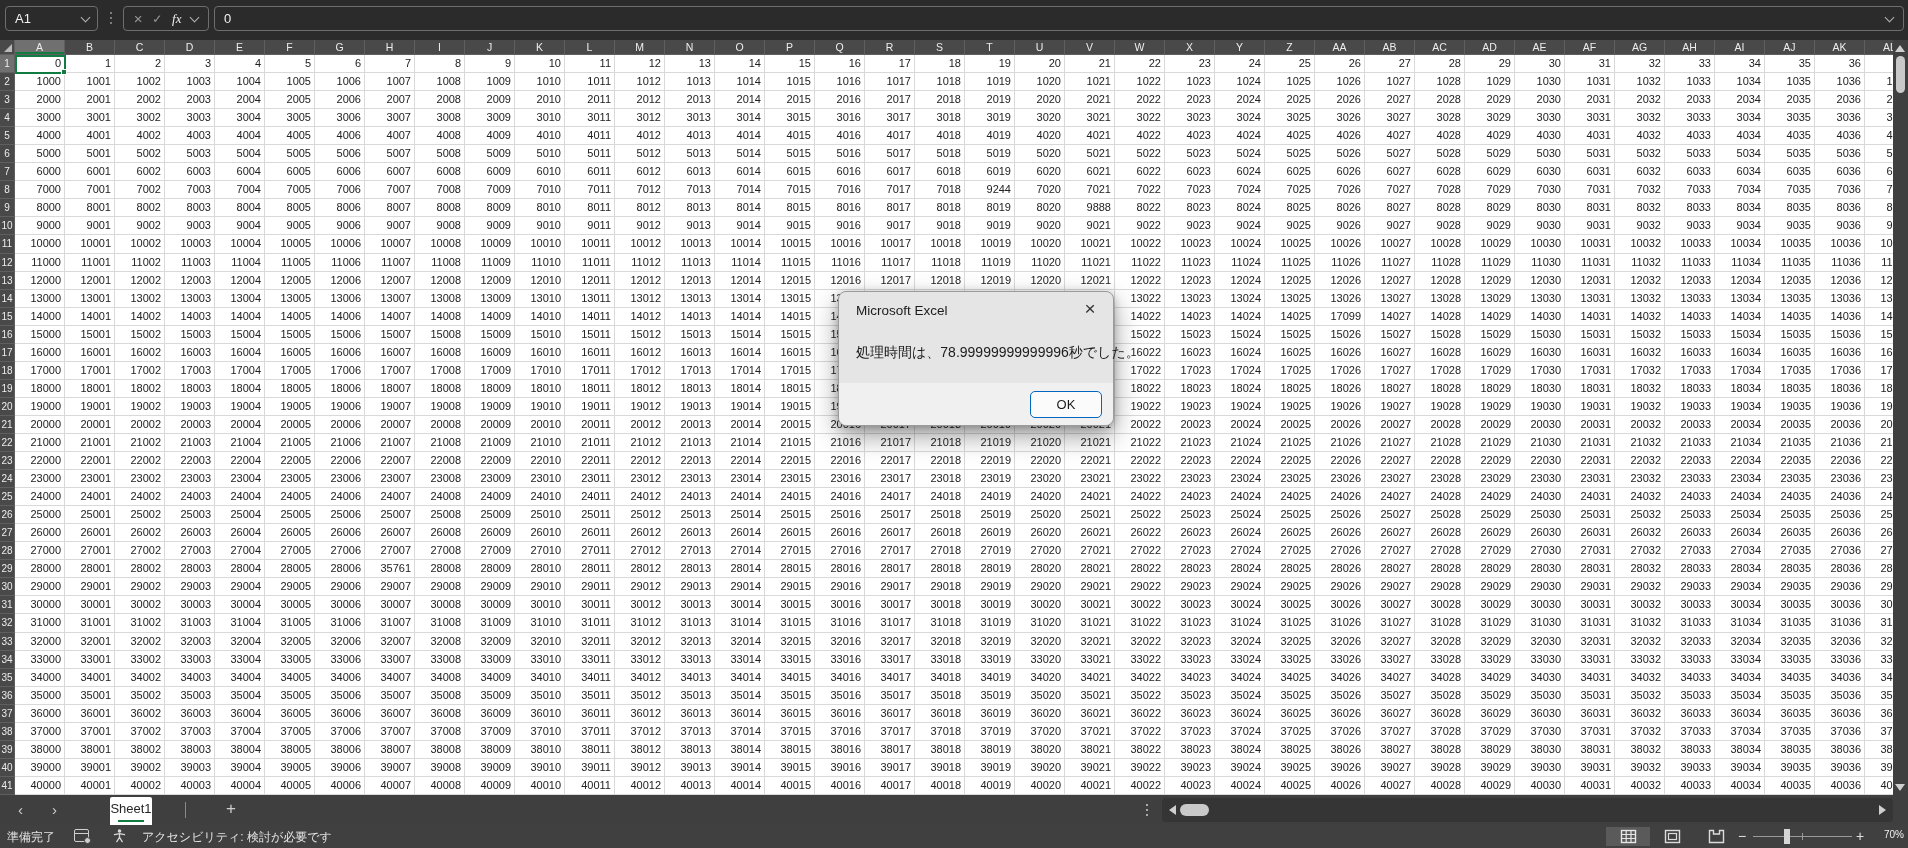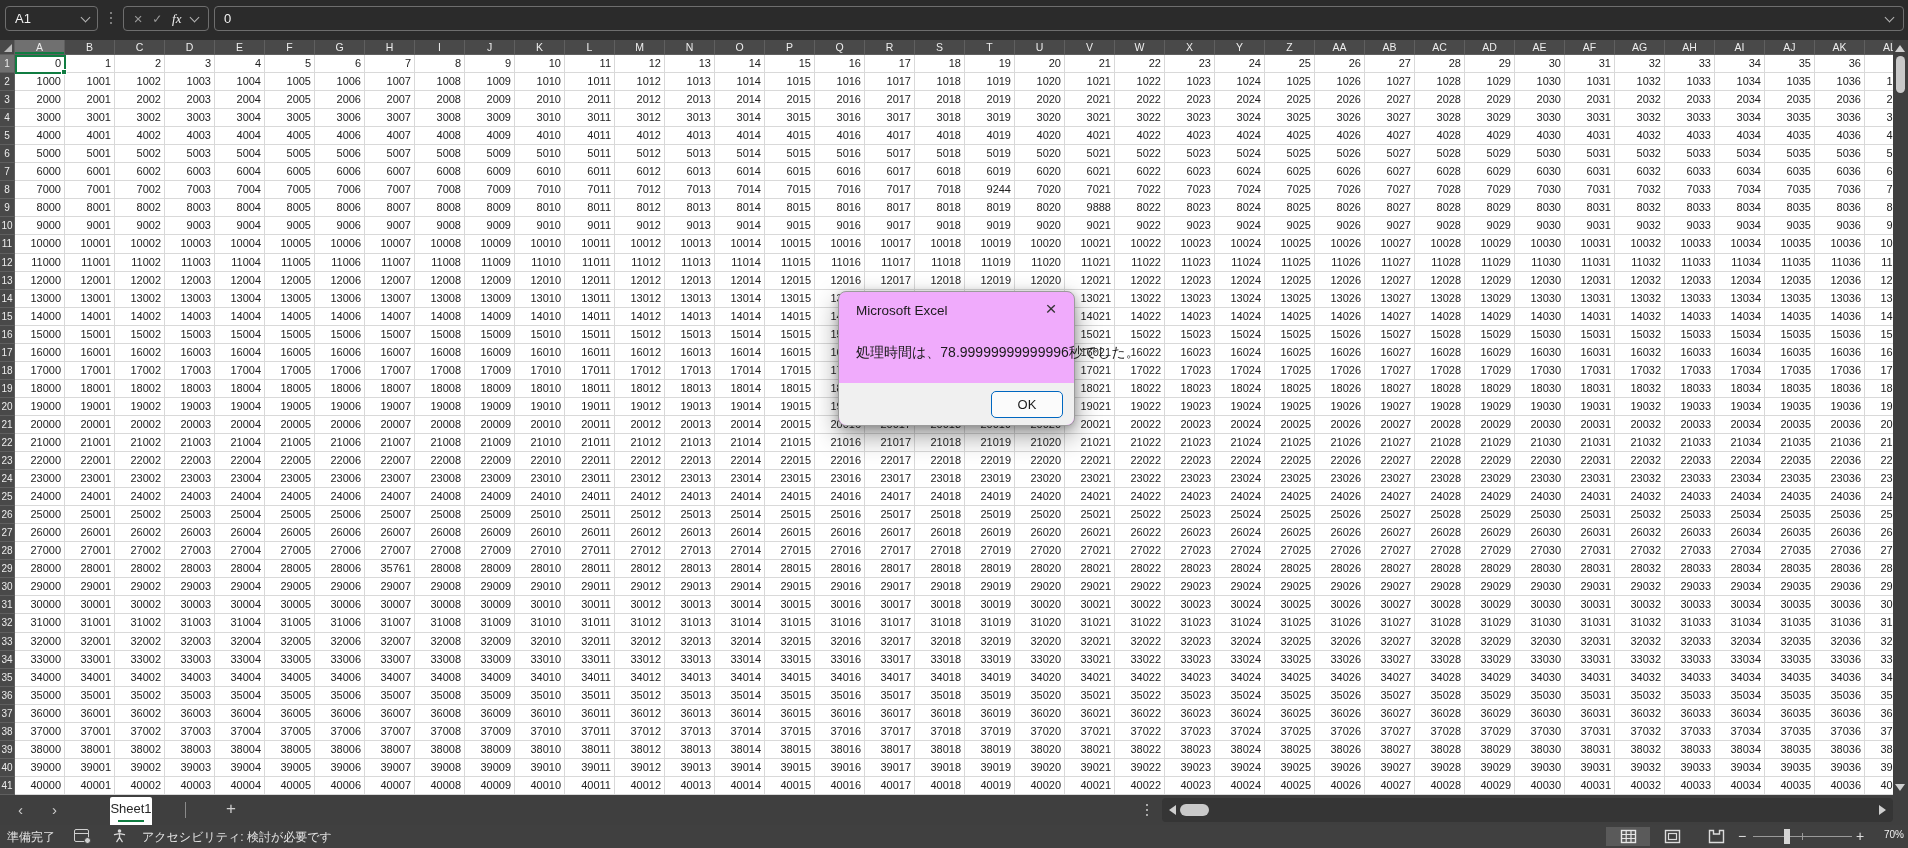--- a/index.html
+++ b/index.html
@@ -58,21 +58,21 @@
               border-top:7px solid #cfcfcf; }
   .tri-left { width:0; height:0; border-top:5px solid transparent; border-bottom:5px solid transparent;
               border-right:7px solid #cfcfcf; }
   .tri-right{ width:0; height:0; border-top:5px solid transparent; border-bottom:5px solid transparent;
               border-left:7px solid #cfcfcf; }
   .vscroll .up   { position:absolute; left:2px; top:5px; }
   .vscroll .thumb{ position:absolute; left:3px; top:16px; width:9px; height:37px; background:#c9c9c9; border-radius:5px; }
   .vscroll .down { position:absolute; left:2px; bottom:4px; }
 
   
-  .dialog { position:absolute; left:838px; top:291px; width:237px; height:135px; background:#f0abfc;
+  .dialog { position:absolute; left:838px; top:291px; width:276px; height:135px; background:#e5e5e5;
             border:1px solid #9b9b9b; border-radius:8px;
             box-shadow:0 10px 26px rgba(0,0,0,.38), 0 2px 8px rgba(0,0,0,.22); }
   .dialog .title { position:absolute; left:17px; top:11px; font-size:13.5px; color:#1b1b1b; }
   .dialog .close { position:absolute; right:10px; top:4px; width:26px; height:26px; color:#333;
                    font-size:19px; line-height:25px; text-align:center; cursor:default; }
   .dialog .msg { position:absolute; left:17px; top:52px; font-size:14px; color:#1b1b1b; white-space:nowrap; }
   .dialog .footer { position:absolute; left:0; bottom:0; width:100%; height:42px; background:#f0f0f0;
                     border-radius:0 0 8px 8px; }
   .dialog .ok { position:absolute; right:11px; top:8px; width:72px; height:27px; background:#fbfbfb;
                 border:1px solid #0067C0; border-radius:5px; font-size:13px; color:#1b1b1b;
@@ -780,21 +780,21 @@
         <div class="cell">14016</div>
         <div class="cell">14017</div>
         <div class="cell">14018</div>
         <div class="cell">14019</div>
         <div class="cell">14020</div>
         <div class="cell">14021</div>
         <div class="cell">14022</div>
         <div class="cell">14023</div>
         <div class="cell">14024</div>
         <div class="cell">14025</div>
-        <div class="cell">14026</div>
+        <div class="cell">17099</div>
         <div class="cell">14027</div>
         <div class="cell">14028</div>
         <div class="cell">14029</div>
         <div class="cell">14030</div>
         <div class="cell">14031</div>
         <div class="cell">14032</div>
         <div class="cell">14033</div>
         <div class="cell">14034</div>
         <div class="cell">14035</div>
         <div class="cell">14036</div>

